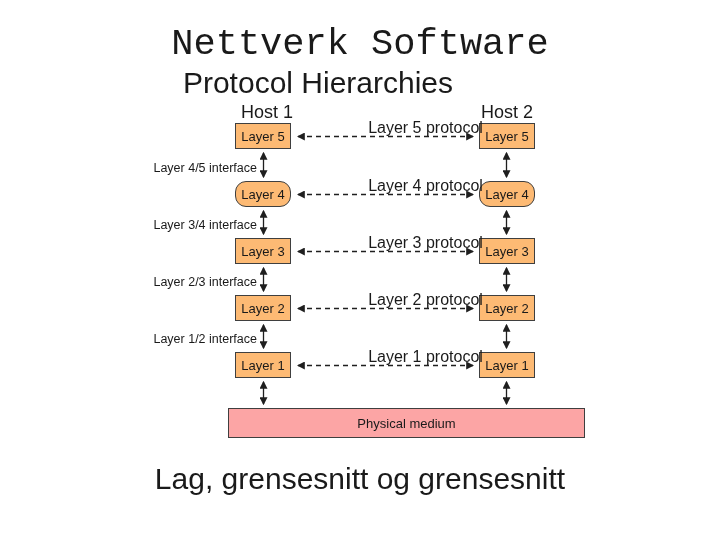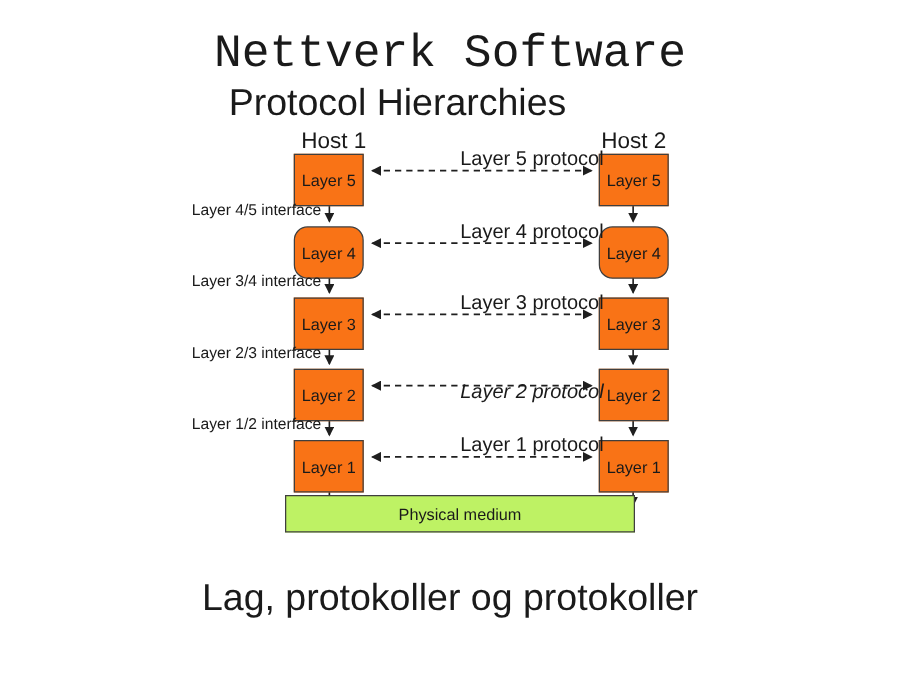--- a/index.html
+++ b/index.html
@@ -15,41 +15,41 @@
   #title    { top: 23px;  left: 0; width: 720px; text-align: center; font-size: 37px; line-height: 42px; font-family: Liberation Mono, monospace; }
   #subtitle { top: 66px;  left: 0; width: 636px; text-align: center; font-size: 30px; line-height: 34px; }
   #caption  { top: 461px; left: 0; width: 720px; text-align: center; font-size: 30px; line-height: 36px; }
 
   .host { top: 102px; width: 80px; text-align: center; font-size: 18px; }
   #host1 { left: 227px; }
   #host2 { left: 467px; }
 
   .box {
     position: absolute; box-sizing: border-box;
-    width: 56px; height: 42px;
+    width: 56px; height: 26px;
     border: 1.4px solid var(--box-border, #3f3f3f);
-    background: #f97316;
+    background: #fdba74;
     display: flex; align-items: center; justify-content: center;
     font-size: 13px; white-space: nowrap;
   }
   .l { left: 235px; }
   .r { left: 479px; }
   .rt0 { top: 123px; } .rt1 { top: 181px; border-radius: 11px; } .rt2 { top: 238px; } .rt3 { top: 295px; } .rt4 { top: 352px; }
 
   .plabel { position: absolute; left: 292px; width: 187px; text-align: center; font-size: 16px; line-height: 14px; margin-left: 40px; }
-  .pt0 { top: 121px; } .pt1 { top: 179px; } .pt2 { top: 236px; } .pt3 { top: 307px; font-style: italic; } .pt4 { top: 350px; }
+  .pt0 { top: 121px; } .pt1 { top: 179px; } .pt2 { top: 236px; } .pt3 { top: 293px; } .pt4 { top: 350px; }
 
   .ilabel { position: absolute; left: 138px; width: 119px; text-align: right; font-size: 12.5px; line-height: 13px; }
   .it0 { top: 162px; } .it1 { top: 219px; } .it2 { top: 276px; } .it3 { top: 333px; }
 
   #physical {
     position: absolute; box-sizing: border-box;
-    left: 228px; top: 396px; width: 280px; height: 30px;
+    left: 228px; top: 408px; width: 357px; height: 30px;
     border: 1.4px solid var(--box-border, #3f3f3f);
-    background: #bef264;
+    background: #fca5a5;
     display: flex; align-items: center; justify-content: center;
     font-size: 13px;
   }
 
   svg.overlay { position: absolute; left: 0; top: 0; }
   .arrow { stroke: var(--line, #1f1f1f); stroke-width: 1.3; fill: none; }
   .dash  { stroke-dasharray: 5 4; }
   .ah    { fill: var(--line, #1f1f1f); }
 </style>
 </head>
@@ -106,13 +106,13 @@
 <div class="plabel pt3">Layer 2 protocol</div>
 <div class="plabel pt4">Layer 1 protocol</div>
 
 <div class="ilabel it0">Layer 4/5 interface</div>
 <div class="ilabel it1">Layer 3/4 interface</div>
 <div class="ilabel it2">Layer 2/3 interface</div>
 <div class="ilabel it3">Layer 1/2 interface</div>
 
 <div id="physical">Physical medium</div>
 
-<div class="abs" id="caption">Lag, protokoller og protokoller</div>
+<div class="abs" id="caption">Lag, grensesnitt og grensesnitt</div>
 
 </body></html>

